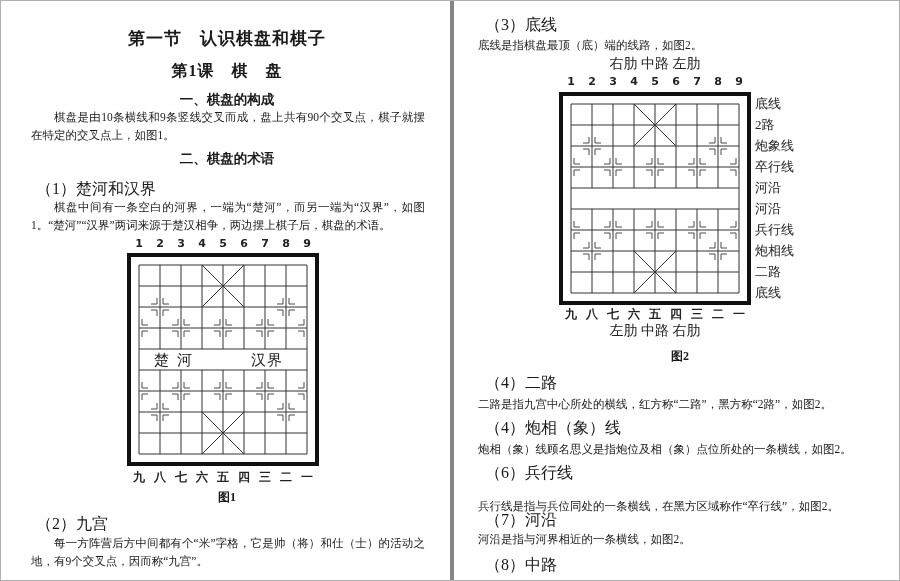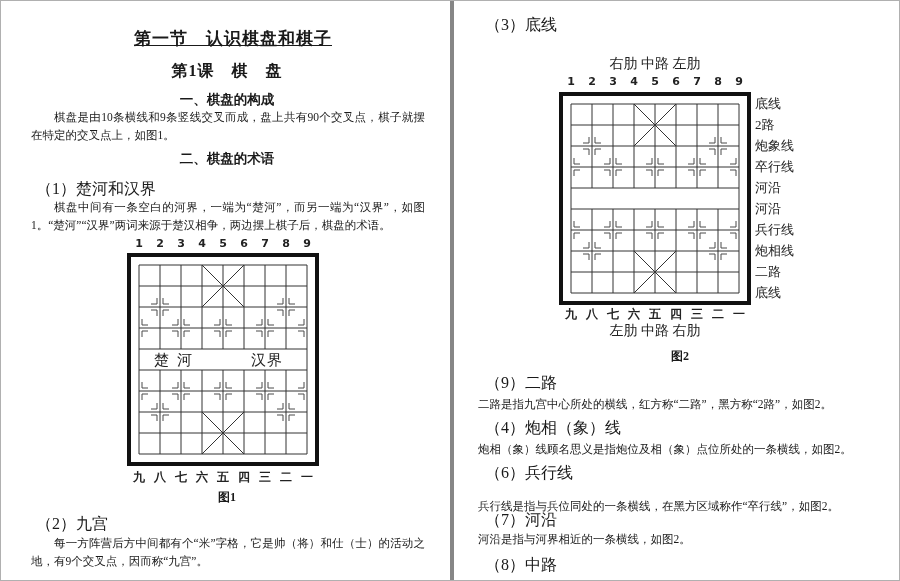--- a/index.html
+++ b/index.html
@@ -31,21 +31,21 @@
   .briver{font-family:"Liberation Serif","DejaVu Serif",serif;font-size:15px;fill:#222;}
   .bedge{font-family:"Liberation Serif","DejaVu Serif",serif;font-size:14px;fill:#222;}
   .blabel{font-family:"Liberation Serif","DejaVu Serif",serif;font-size:13px;fill:#222;}
 </style>
 </head>
 <body>
 
 <div class="frame">
 
   <section class="page left">
-    <div class="abs doc-title" style="top:26px;left:36px;width:392px;text-decoration:underline;">第一节　认识棋盘和棋子</div>
+    <div class="abs doc-title" style="top:26px;left:30px;width:392px;">第一节　认识棋盘和棋子</div>
     <div class="abs lesson-title" style="top:60px;left:30px;width:392px;">第1课　棋　盘</div>
     <div class="abs sec-heading" style="top:90px;left:30px;width:392px;">一、棋盘的构成</div>
     <div class="abs body-text" style="top:108px;left:30px;width:394px;">棋盘是由10条横线和9条竖线交叉而成，盘上共有90个交叉点，棋子就摆在特定的交叉点上，如图1。</div>
     <div class="abs sec-heading" style="top:149px;left:30px;width:392px;">二、棋盘的术语</div>
     <div class="abs term-heading" style="top:178px;left:35px;">（1）楚河和汉界</div>
     <div class="abs body-text" style="top:198px;left:30px;width:394px;">棋盘中间有一条空白的河界，一端为“楚河”，而另一端为“汉界”，如图1。“楚河”“汉界”两词来源于楚汉相争，两边摆上棋子后，棋盘的术语。</div>
 
     <div class="abs" id="fig1" style="top:233px;left:126px;"><svg width="192" height="254">
           <rect x="2" y="21" width="188" height="209" fill="none" stroke="#111" stroke-width="4"></rect>
           <g stroke="#333" stroke-width="1" fill="none">
@@ -156,20 +156,21 @@
 
     <div class="abs fig-caption" style="top:488px;left:30px;width:392px;">图1</div>
     <div class="abs term-heading" style="top:513px;left:35px;">（2）九宫</div>
     <div class="abs body-text" style="top:534px;left:30px;width:394px;">每一方阵营后方中间都有个“米”字格，它是帅（将）和仕（士）的活动之地，有9个交叉点，因而称“九宫”。</div>
   </section>
 
   <div class="divider"></div>
 
   <section class="page right">
     <div class="abs term-heading" style="top:14px;left:31px;">（3）底线</div>
+    <div class="abs body-text noindent" style="top:36px;left:24px;width:404px;">底线是指棋盘最顶（底）端的线路，如图2。</div>
 
     <div class="abs" id="fig2" style="top:50px;left:105px;"><svg width="250" height="292">
           <rect x="2" y="43" width="188" height="209" fill="none" stroke="#111" stroke-width="4"></rect>
           <g stroke="#333" stroke-width="1" fill="none">
             <line x1="12" y1="53" x2="180" y2="53"></line>
             <line x1="12" y1="74" x2="180" y2="74"></line>
             <line x1="12" y1="95" x2="180" y2="95"></line>
             <line x1="12" y1="116" x2="180" y2="116"></line>
             <line x1="12" y1="137" x2="180" y2="137"></line>
             <line x1="12" y1="158" x2="180" y2="158"></line>
@@ -276,21 +277,21 @@
           <text x="196" y="120" text-anchor="start" class="blabel">卒行线</text>
           <text x="196" y="141" text-anchor="start" class="blabel">河沿</text>
           <text x="196" y="162" text-anchor="start" class="blabel">河沿</text>
           <text x="196" y="183" text-anchor="start" class="blabel">兵行线</text>
           <text x="196" y="204" text-anchor="start" class="blabel">炮相线</text>
           <text x="196" y="225" text-anchor="start" class="blabel">二路</text>
           <text x="196" y="246" text-anchor="start" class="blabel">底线</text>
         </svg></div>
 
     <div class="abs fig-caption" style="top:347px;left:24px;width:404px;">图2</div>
-    <div class="abs term-heading" style="top:372px;left:31px;">（9）二路</div>
+    <div class="abs term-heading" style="top:372px;left:31px;">（4）二路</div>
     <div class="abs body-text noindent" style="top:395px;left:24px;width:404px;">二路是指九宫中心所处的横线，红方称“二路”，黑方称“2路”，如图2。</div>
     <div class="abs term-heading" style="top:417px;left:31px;">（4）炮相（象）线</div>
     <div class="abs body-text noindent" style="top:440px;left:24px;width:404px;">炮相（象）线顾名思义是指炮位及相（象）点位所处的一条横线，如图2。</div>
     <div class="abs term-heading" style="top:462px;left:31px;">（6）兵行线</div>
     <div class="abs body-text noindent" style="top:485px;left:24px;width:404px;margin-top:12px;">兵行线是指与兵位同处的一条横线，在黑方区域称作“卒行线”，如图2。</div>
     <div class="abs term-heading" style="top:509px;left:31px;">（7）河沿</div>
     <div class="abs body-text noindent" style="top:530px;left:24px;width:404px;">河沿是指与河界相近的一条横线，如图2。</div>
     <div class="abs term-heading" style="top:554px;left:31px;">（8）中路</div>
   </section>
 

